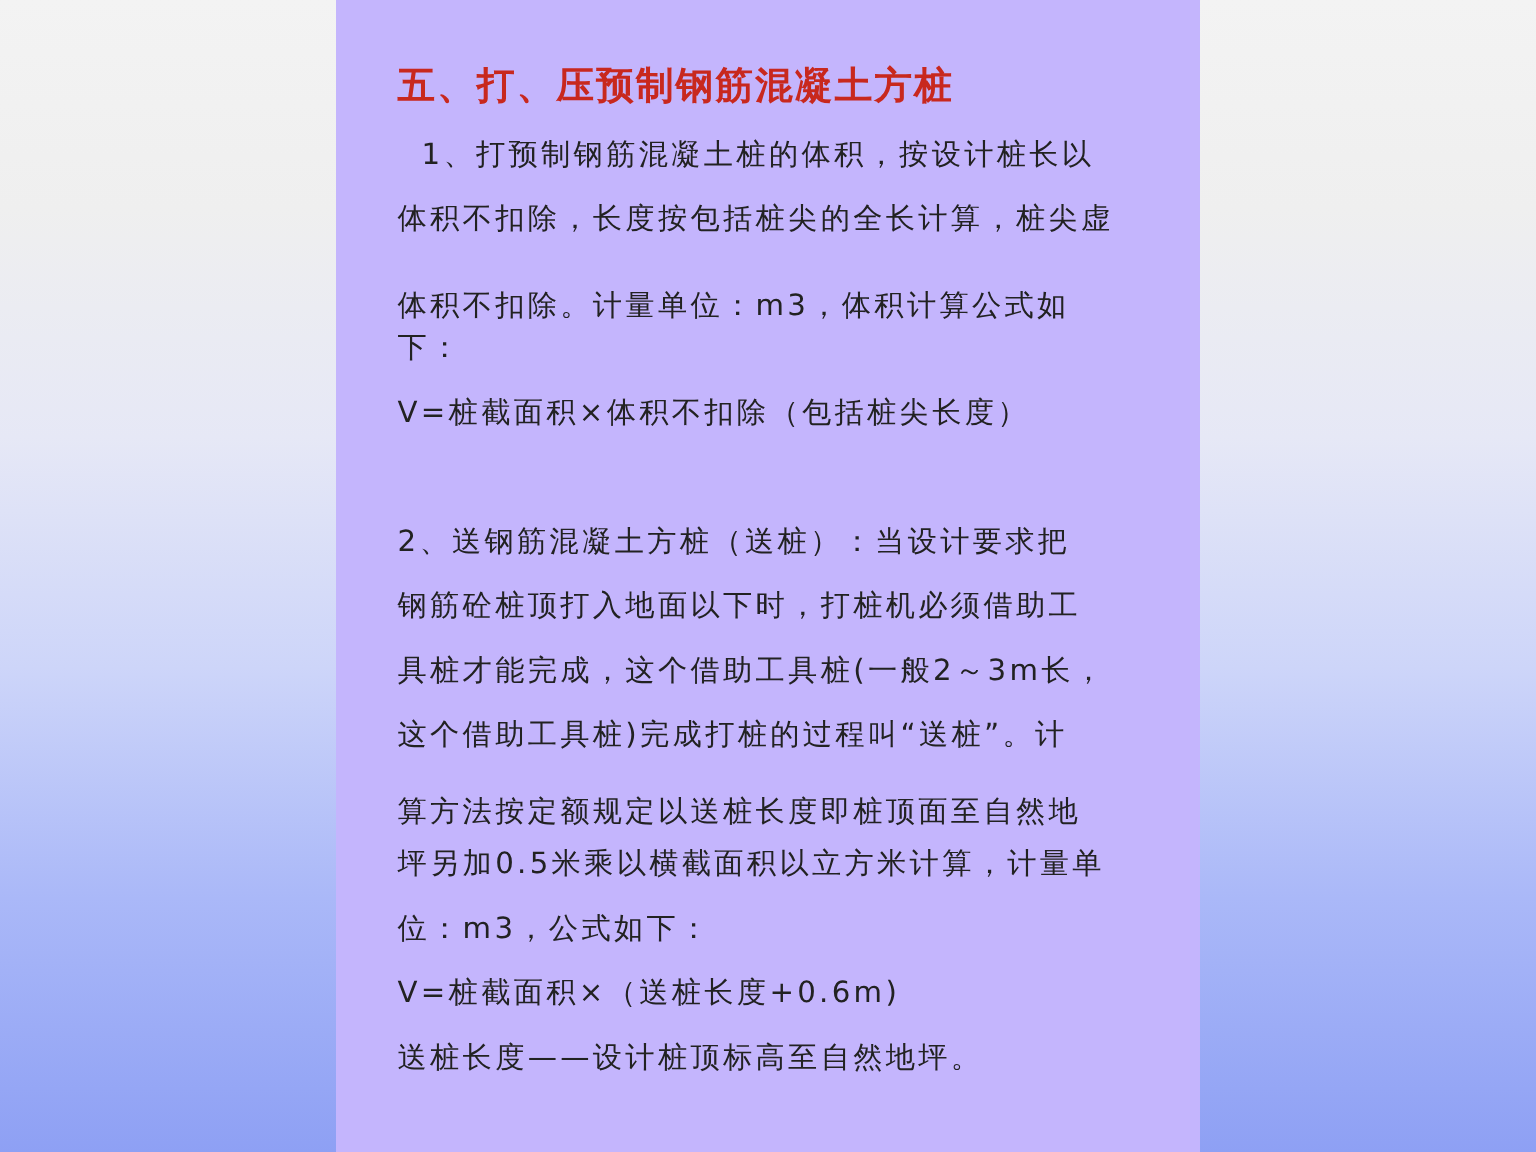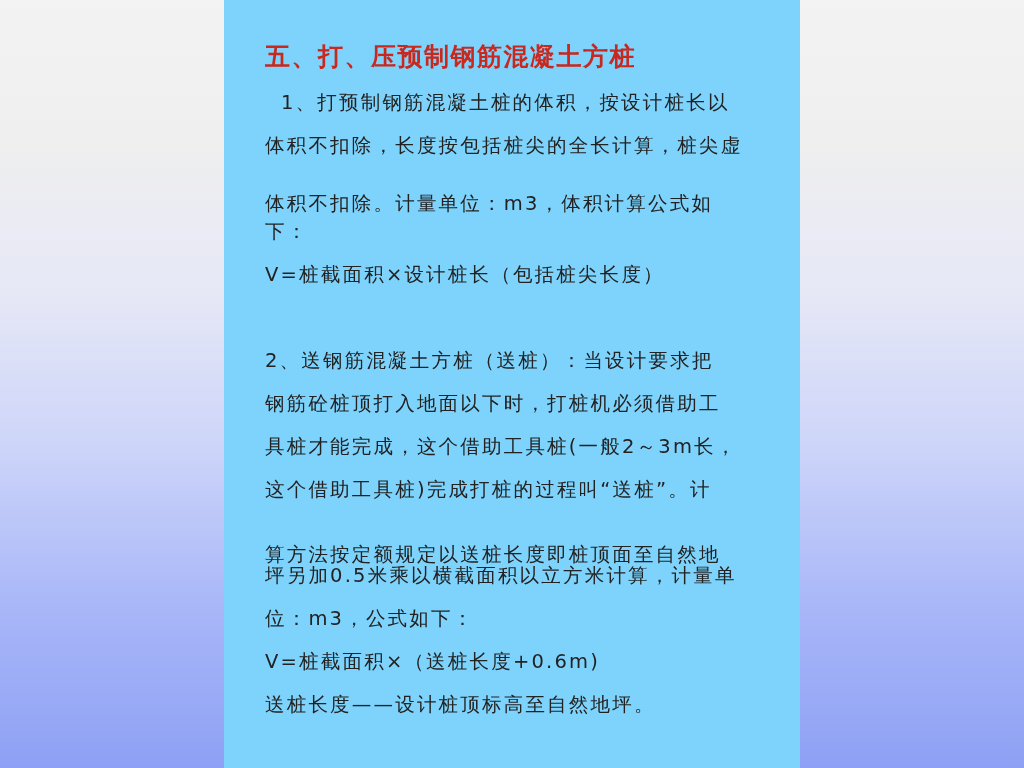--- a/index.html
+++ b/index.html
@@ -20,21 +20,21 @@
       height: 768px;
     }
     .side-left { left: 0; width: 224px; }
     .side-right { left: 800px; width: 224px; }
     .panel {
       position: absolute;
       left: 224px;
       top: 0;
       width: 576px;
       height: 768px;
-      background: #7dd3fc;
+      background: #c4b5fd;
     }
     .title {
       position: absolute;
       left: 41px;
       top: 40px;
       margin: 0;
       font-size: 25px;
       line-height: 34px;
       font-weight: bold;
       color: #c8281e;
@@ -58,27 +58,27 @@
 <div class="side side-right"></div>
 
 <div class="panel">
   <h1 class="title">五、打、压预制钢筋混凝土方桩</h1>
 
   <div>
     <div class="line" style="top:89px;margin-left:16px;">1、打预制钢筋混凝土桩的体积，按设计桩长以</div>
     <div class="line" style="top:132px;">体积不扣除，长度按包括桩尖的全长计算，桩尖虚</div>
     <div class="line" style="top:190px;">体积不扣除。计量单位：m3，体积计算公式如</div>
     <div class="line" style="top:218px;">下：</div>
-    <div class="line" style="top:261px;">V=桩截面积×设计桩长（包括桩尖长度）</div>
+    <div class="line" style="top:261px;">V=桩截面积×体积不扣除（包括桩尖长度）</div>
   </div>
 
   <div>
     <div class="line" style="top:347px;">2、送钢筋混凝土方桩（送桩）：当设计要求把</div>
     <div class="line" style="top:390px;">钢筋砼桩顶打入地面以下时，打桩机必须借助工</div>
     <div class="line" style="top:433px;text-align:center;">具桩才能完成，这个借助工具桩(一般2～3m长，</div>
     <div class="line" style="top:476px;">这个借助工具桩)完成打桩的过程叫“送桩”。计</div>
-    <div class="line" style="top:541px;">算方法按定额规定以送桩长度即桩顶面至自然地</div>
+    <div class="line" style="top:527px;">算方法按定额规定以送桩长度即桩顶面至自然地</div>
     <div class="line" style="top:562px;">坪另加0.5米乘以横截面积以立方米计算，计量单</div>
     <div class="line" style="top:605px;">位：m3，公式如下：</div>
     <div class="line" style="top:648px;">V=桩截面积×（送桩长度+0.6m)</div>
     <div class="line" style="top:691px;">送桩长度——设计桩顶标高至自然地坪。</div>
   </div>
 </div>
 
 </body></html>

